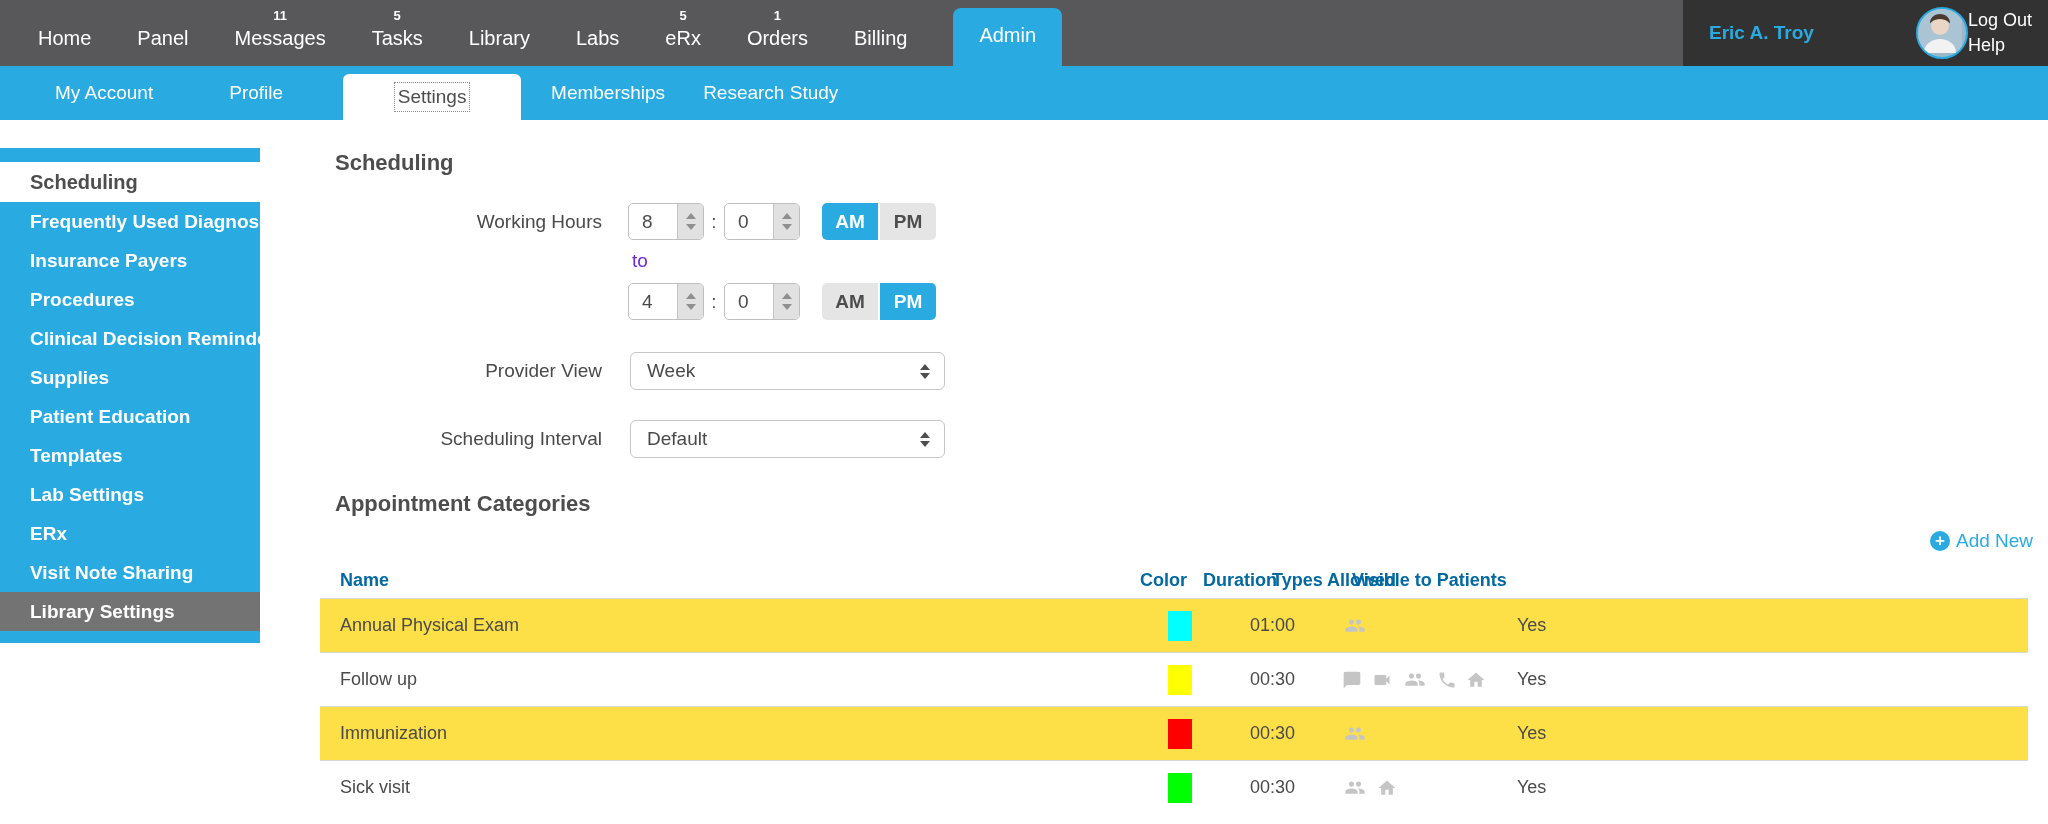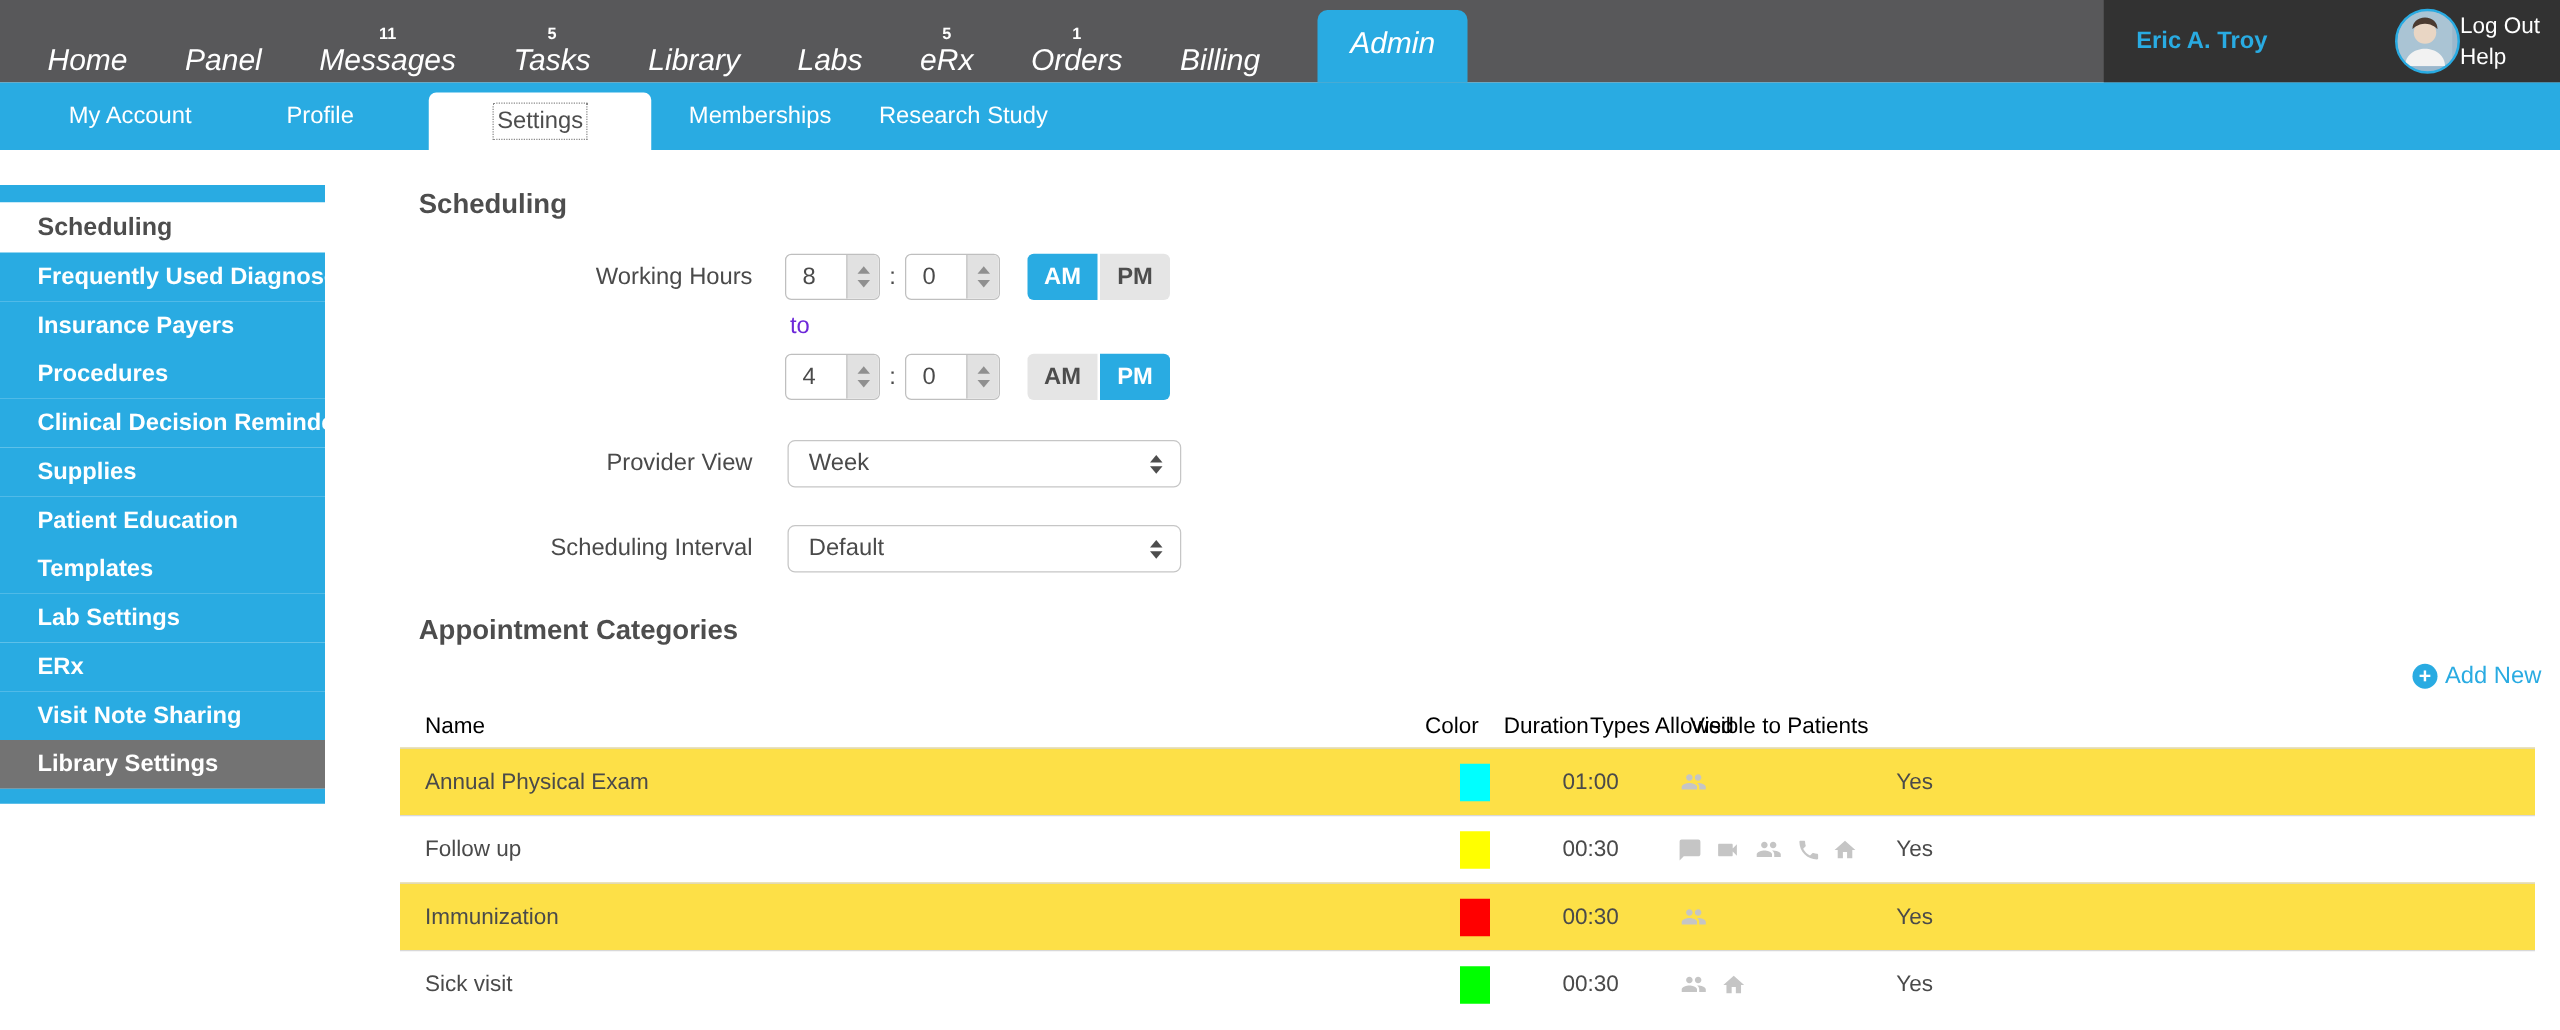--- a/index.html
+++ b/index.html
@@ -4,23 +4,23 @@
 <style>
   html,body{margin:0;padding:0;}
   body{
     width:2048px;height:824px;position:relative;overflow:hidden;background:#fff;
     font-family:"Liberation Sans","DejaVu Sans",sans-serif;color:#4A4A4A;
     -webkit-font-smoothing:antialiased;
   }
   
   .topbar{position:absolute;left:0;top:0;width:2048px;height:66px;background:#58585A;display:flex;}
   .nav-left{flex:1;display:flex;align-items:stretch;padding-left:38px;gap:46px;}
-  .nav-item{display:flex;flex-direction:column;padding-top:19px;color:#fff;cursor:pointer;}
+  .nav-item{display:flex;flex-direction:column;padding-top:8px;color:#fff;cursor:pointer;}
   .nav-badge{height:17px;font-size:13px;font-weight:bold;text-align:center;line-height:15px;}
-  .nav-label{font-size:24px;line-height:26px;white-space:nowrap;font-style:italic;}
+  .nav-label{font-size:20px;line-height:26px;white-space:nowrap;}
   .nav-item.active-tab{background:#29ABE2;margin-top:8px;border-radius:8px 8px 0 0;padding:14px 26px 0 26px;}
   .nav-right{width:365px;background:#323232;display:flex;align-items:center;padding:0 16px 0 26px;box-sizing:border-box;gap:0;}
   .user-name{color:#29ABE2;font-size:19px;font-weight:bold;white-space:nowrap;}
   .avatar{width:48px;height:48px;border-radius:50%;border:2px solid #29ABE2;margin-left:auto;overflow:hidden;background:#9bb7cc;flex:none;cursor:pointer;}
   .session-links{display:flex;flex-direction:column;color:#fff;font-size:18px;line-height:25px;}
   .session-links span{cursor:pointer;white-space:nowrap;}
   
   .subnav{position:absolute;left:0;top:66px;width:2048px;height:54px;background:#29ABE2;display:flex;align-items:center;padding-left:55px;box-sizing:border-box;}
   .sub-item{color:#fff;font-size:19px;cursor:pointer;white-space:nowrap;}
   .sub-item.mr-a{margin-right:76px}
@@ -56,21 +56,21 @@
   .select .sel-val{flex:1;font-size:19px;color:#4A4A4A;}
   .sel-arrows{display:flex;flex-direction:column;align-items:center;gap:3px;}
   .sel-arrows .tri{border-left-width:5px;border-right-width:5px;}
   .sel-arrows .tri.up{border-bottom:6px solid #4D4D4D;}
   .sel-arrows .tri.down{border-top:6px solid #4D4D4D;}
   
   .add-new{display:flex;align-items:center;gap:6px;color:#29ABE2;font-size:19px;cursor:pointer;}
   .plus-circle{width:20px;height:20px;border-radius:50%;background:#29ABE2;color:#fff;font-size:17px;font-weight:bold;line-height:19px;text-align:center;flex:none;}
   
   .tbl-head{left:320px;top:562px;width:1708px;height:36px;}
-  .tbl-head .th{position:absolute;top:0;height:36px;line-height:36px;font-size:18px;font-weight:normal;color:#000000;white-space:nowrap;}
+  .tbl-head .th{position:absolute;top:0;height:36px;line-height:36px;font-size:18px;font-weight:bold;color:#0369a1;white-space:nowrap;}
   .trow{left:320px;width:1708px;height:54px;border-top:1px solid #D8D8D8;box-sizing:border-box;}
   .trow.striped{background:#fde047;}
   .trow .td{position:absolute;top:0;height:53px;line-height:53px;font-size:18px;color:#4A4A4A;white-space:nowrap;}
   .swatch{position:absolute;top:12px;width:24px;height:30px;}
   .type-icons{position:absolute;top:0;height:53px;display:flex;align-items:center;gap:9px;}
   .type-icons svg{fill:#C5C5C5;display:block;}
 </style>
 </head>
 <body>
 

